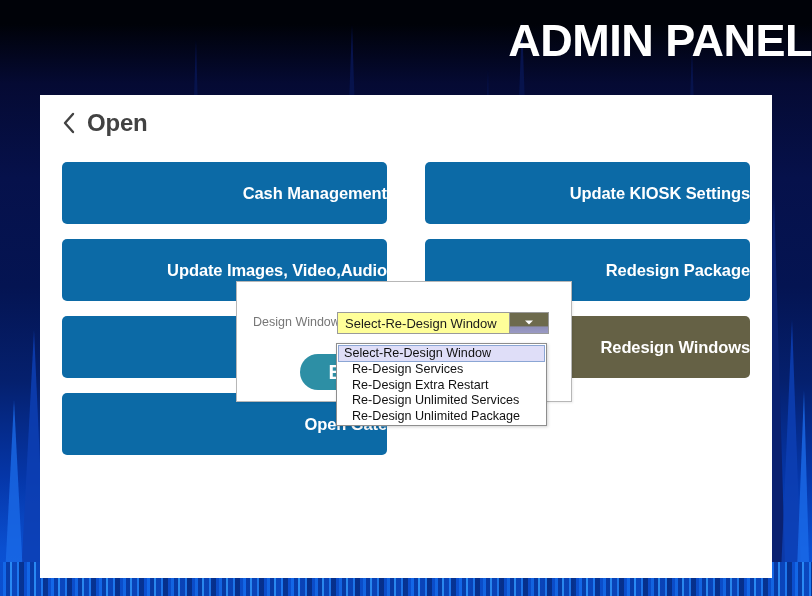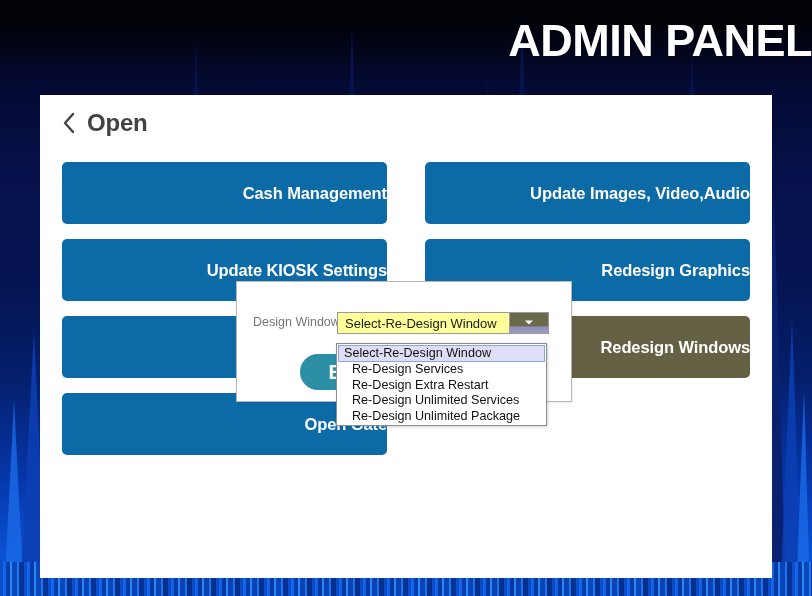--- a/index.html
+++ b/index.html
@@ -272,27 +272,27 @@
         </svg>
       </span>
       <span id="back-label">Open</span>
     </div>
 
     <div id="grid">
       <div class="tile">
         <span>Cash Management</span>
       </div>
       <div class="tile">
+        <span>Update KIOSK Settings</span>
+      </div>
+      <div class="tile">
         <span>Update Images, Video,Audio</span>
       </div>
       <div class="tile">
-        <span>Update KIOSK Settings</span>
-      </div>
-      <div class="tile">
-        <span>Redesign Graphics</span>
+        <span>Redesign Package</span>
       </div>
       <div class="tile">
         <span>Close Gate</span>
       </div>
       <div class="tile olive">
         <span>Redesign Windows</span>
       </div>
       <div class="tile">
         <span>Open Gate</span>
       </div>

